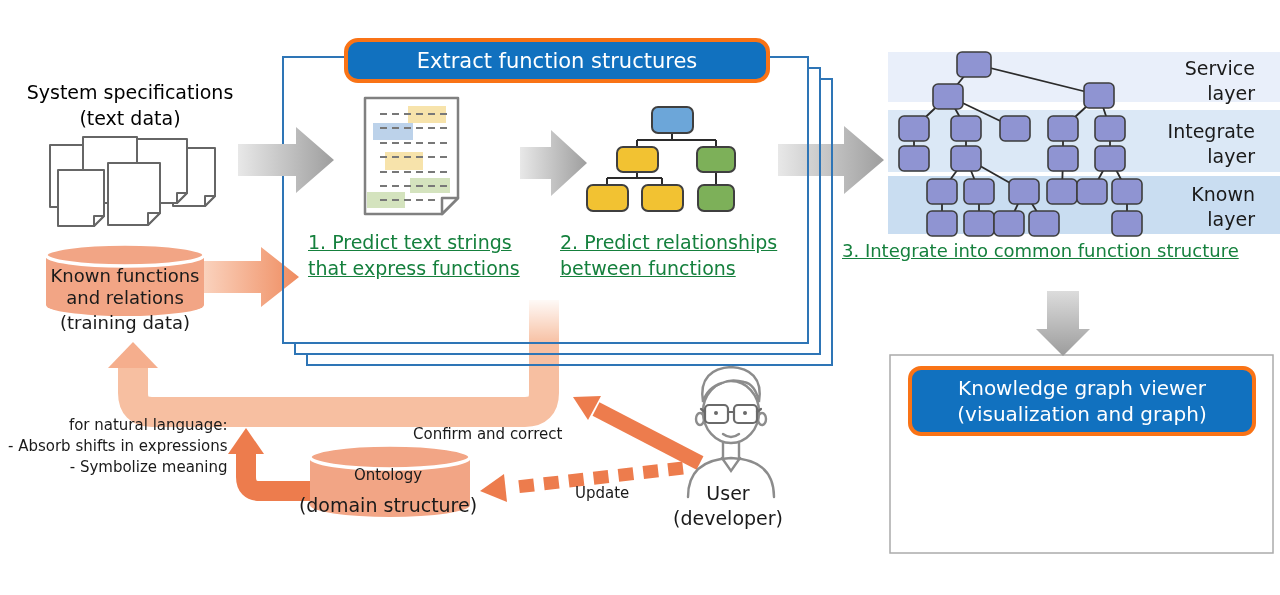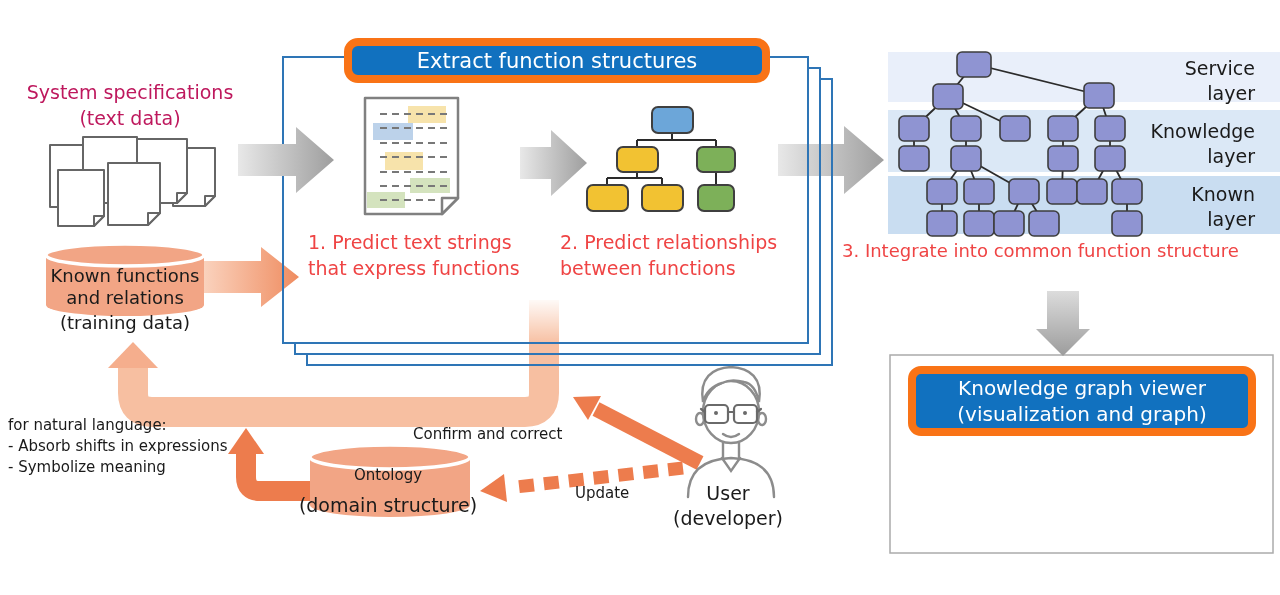--- a/index.html
+++ b/index.html
@@ -1,43 +1,43 @@
 <!DOCTYPE html>
 <html><head>
 <meta charset="utf-8">
 <style>
   html,body{margin:0;padding:0;background:#ffffff;}
   #canvas{position:relative;width:1280px;height:595px;background:#ffffff;overflow:hidden;
           font-family:"DejaVu Sans", sans-serif;}
   #gfx{position:absolute;left:0;top:0;z-index:1;}
   .t{position:absolute;z-index:3;color:#1a1a1a;}
-  .blue{color:#be185d;}
-  .navy{color:#ef4444;}
+  .blue{color:#000000;}
+  .navy{color:#15803d;text-decoration:underline;}
   .center{text-align:center;}
   .right{text-align:right;}
-  .banner{position:absolute;z-index:3;background:#1171bf;border:8px solid #f97316;
+  .banner{position:absolute;z-index:3;background:#1171bf;border:4px solid #f97316;
           box-sizing:border-box;color:#ffffff;display:flex;flex-direction:column;
           align-items:center;justify-content:center;}
   #main-banner{left:344px;top:38px;width:426px;height:45px;border-radius:14px;font-size:21px;}
   #viewer-banner{left:908px;top:366px;width:348px;height:70px;border-radius:13px;
                  font-size:20px;line-height:26px;}
   #sys-title{left:10px;top:79px;width:240px;font-size:19px;line-height:26px;}
   #step1{left:308px;top:229px;font-size:19px;line-height:26px;}
   #step2{left:560px;top:229px;font-size:19px;line-height:26px;}
   #step3{left:842px;top:240px;font-size:18px;}
   .layer-label{right:25px;width:240px;font-size:19px;line-height:25px;}
   #lbl-service{top:56px;}
   #lbl-operation{top:119px;}
   #lbl-system{top:182px;}
   #viewer-desc{left:914px;top:434px;width:356px;font-size:18.5px;line-height:28px;}
   #train-text{left:35px;top:265px;width:180px;font-size:18px;line-height:22px;}
   #train-caption{left:35px;top:312px;width:180px;font-size:18px;}
   #onto-label{left:278px;top:466px;width:220px;font-size:15px;}
   #onto-caption{left:278px;top:494px;width:220px;font-size:19px;}
-  #nl-notes{left:8px;top:415px;font-size:15px;line-height:21px;}
+  #nl-notes{left:8px;top:415px;font-size:15px;line-height:21px;text-align:right;}
   #lbl-confirm{left:413px;top:425px;font-size:15px;}
   #lbl-update{left:575px;top:484px;font-size:15px;}
   #user-label{left:648px;top:481px;width:160px;font-size:19px;line-height:25px;}
 </style>
 </head>
 <body>
 
 <div id="canvas">
 
 <svg id="gfx" width="1280" height="595" viewBox="0 0 1280 595">
@@ -266,21 +266,21 @@
   <div>2. Predict relationships</div>
   <div>between functions</div>
 </div>
 <div id="step3" class="t navy">3. Integrate into common function structure</div>
 
 <div id="lbl-service" class="t right layer-label">
   <div>Service</div>
   <div>layer</div>
 </div>
 <div id="lbl-operation" class="t right layer-label">
-  <div>Knowledge</div>
+  <div>Integrate</div>
   <div>layer</div>
 </div>
 <div id="lbl-system" class="t right layer-label">
   <div>Known</div>
   <div>layer</div>
 </div>
 
 
 <div id="train-text" class="t center">
   <div>Known functions</div>

